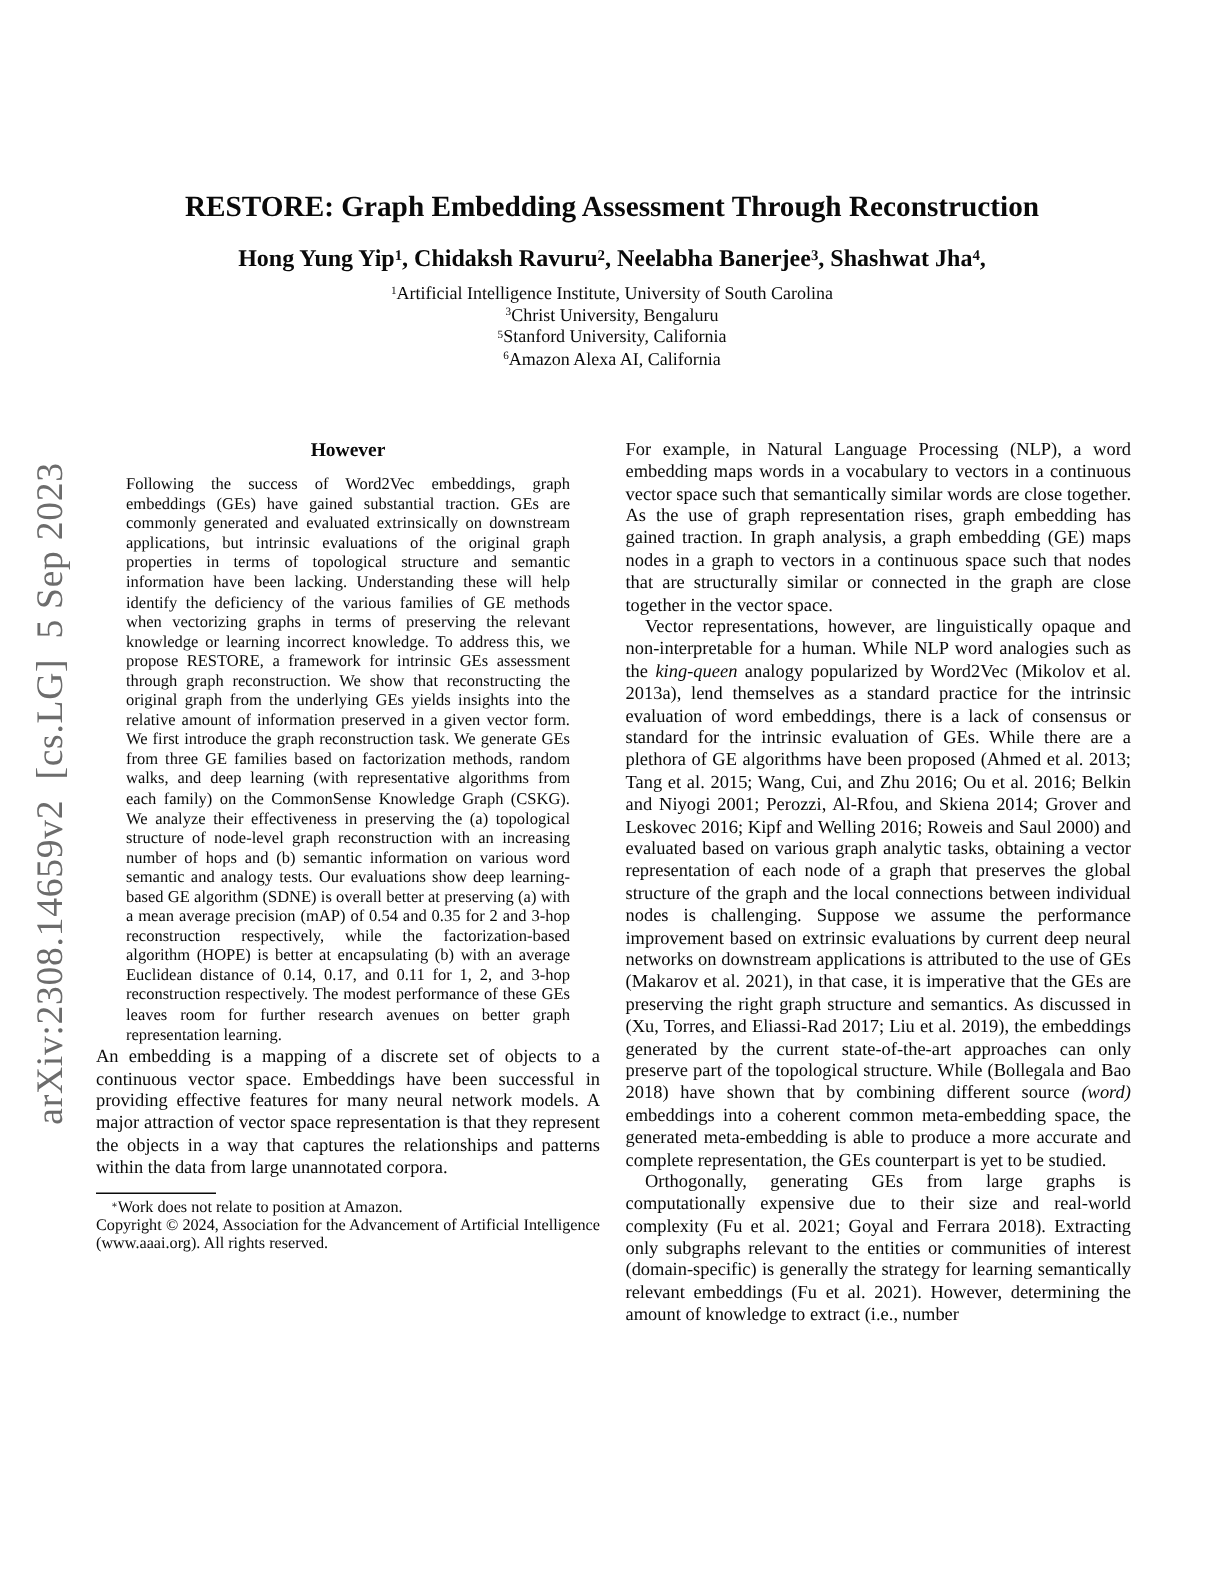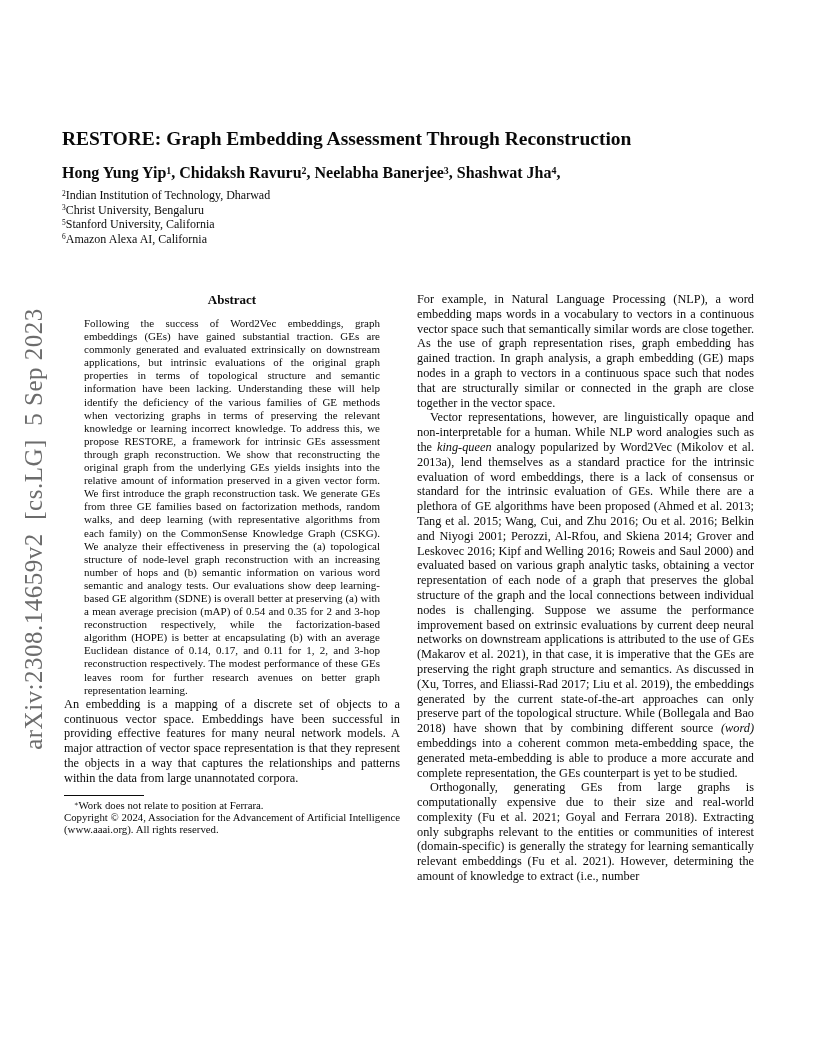--- a/index.html
+++ b/index.html
@@ -17,21 +17,21 @@
   }
   #watermark{
     position:absolute;left:0;top:0;
     transform:translate(-50%,-50%) rotate(-90deg);
     white-space:pre;
     font-size:25px;
     letter-spacing:0.5px;
     color:#6c6c6c;
   }
   
-  #header{position:absolute;left:62px;top:128px;width:692px;}
+  #header{position:absolute;left:62px;top:128px;width:692px;text-align:center;}
   #paper-title{font-size:19.5px;font-weight:bold;margin:0 0 12px 0;}
   .author-line{font-size:16px;font-weight:bold;line-height:21px;}
   #affiliations{margin-top:5px;}
   .affiliation-line{font-size:12px;line-height:14.5px;}
   sup{font-size:62%;line-height:0;vertical-align:baseline;position:relative;top:-0.45em;}
   
   .col{position:absolute;top:292px;text-align:justify;}
   #left-col{left:64px;width:336px;}
   #right-col{left:417px;width:337px;}
   #abstract-heading{text-align:center;font-weight:bold;font-size:13px;margin:0 0 9px 0;}
@@ -55,34 +55,34 @@
   <div id="watermark-anchor">
     <div id="watermark" style="color: rgb(108, 108, 108);">arXiv:2308.14659v2  [cs.LG]  5 Sep 2023</div>
   </div>
 
   <div id="header">
     <h1 id="paper-title">RESTORE: Graph Embedding Assessment Through Reconstruction</h1>
     <div id="author-lines">
         <div class="author-line"><span>Hong Yung Yip</span><sup>1</sup><span>, Chidaksh Ravuru</span><sup>2</sup><span>, Neelabha Banerjee</span><sup>3</sup><span>, Shashwat Jha</span><sup>4</sup><span>,</span></div>
       </div>
     <div id="affiliations">
-        <div class="affiliation-line"><sup>2</sup><span>Indian Institution of Technology, Dharwad</span></div>
+        <div class="affiliation-line"><sup>1</sup><span>Artificial Intelligence Institute, University of South Carolina</span></div>
         <div class="affiliation-line"><sup>3</sup><span>Christ University, Bengaluru</span></div>
         <div class="affiliation-line"><sup>5</sup><span>Stanford University, California</span></div>
         <div class="affiliation-line"><sup>6</sup><span>Amazon Alexa AI, California</span></div>
       </div>
   </div>
 
   <div id="left-col" class="col">
-    <div id="abstract-heading">Abstract</div>
+    <div id="abstract-heading">However</div>
     <p id="abstract-body">Following the success of Word2Vec embeddings, graph embeddings (GEs) have gained substantial traction. GEs are commonly generated and evaluated extrinsically on downstream applications, but intrinsic evaluations of the original graph properties in terms of topological structure and semantic information have been lacking. Understanding these will help identify the deficiency of the various families of GE methods when vectorizing graphs in terms of preserving the relevant knowledge or learning incorrect knowledge. To address this, we propose RESTORE, a framework for intrinsic GEs assessment through graph reconstruction. We show that reconstructing the original graph from the underlying GEs yields insights into the relative amount of information preserved in a given vector form. We first introduce the graph reconstruction task. We generate GEs from three GE families based on factorization methods, random walks, and deep learning (with representative algorithms from each family) on the CommonSense Knowledge Graph (CSKG). We analyze their effectiveness in preserving the (a) topological structure of node-level graph reconstruction with an increasing number of hops and (b) semantic information on various word semantic and analogy tests. Our evaluations show deep learning-based GE algorithm (SDNE) is overall better at preserving (a) with a mean average precision (mAP) of 0.54 and 0.35 for 2 and 3-hop reconstruction respectively, while the factorization-based algorithm (HOPE) is better at encapsulating (b) with an average Euclidean distance of 0.14, 0.17, and 0.11 for 1, 2, and 3-hop reconstruction respectively. The modest performance of these GEs leaves room for further research avenues on better graph representation learning.</p>
     <p class="body-text">An embedding is a mapping of a discrete set of objects to a continuous vector space. Embeddings have been successful in providing effective features for many neural network models. A major attraction of vector space representation is that they represent the objects in a way that captures the relationships and patterns within the data from large unannotated corpora.</p>
     <hr id="footnote-rule">
     <div id="footnote">
-        <p class="footnote-line fn-indent"><sup>∗</sup><span>Work does not relate to position at Ferrara.</span></p>
+        <p class="footnote-line fn-indent"><sup>∗</sup><span>Work does not relate to position at Amazon.</span></p>
         <p class="footnote-line"><span>Copyright © 2024, Association for the Advancement of Artificial Intelligence (www.aaai.org). All rights reserved.</span></p>
       </div>
   </div>
 
   <div id="right-col" class="col">
     <div id="right-paragraphs">
         <p class="body-text"><span>For example, in Natural Language Processing (NLP), a word embedding maps words in a vocabulary to vectors in a continuous vector space such that semantically similar words are close together. As the use of graph representation rises, graph embedding has gained traction. In graph analysis, a graph embedding (GE) maps nodes in a graph to vectors in a continuous space such that nodes that are structurally similar or connected in the graph are close together in the vector space.</span></p>
         <p class="body-text para-indent"><span>Vector representations, however, are linguistically opaque and non-interpretable for a human. While NLP word analogies such as the </span><span class="italic">king-queen</span><span> analogy popularized by Word2Vec (Mikolov et al. 2013a), lend themselves as a standard practice for the intrinsic evaluation of word embeddings, there is a lack of consensus or standard for the intrinsic evaluation of GEs. While there are a plethora of GE algorithms have been proposed (Ahmed et al. 2013; Tang et al. 2015; Wang, Cui, and Zhu 2016; Ou et al. 2016; Belkin and Niyogi 2001; Perozzi, Al-Rfou, and Skiena 2014; Grover and Leskovec 2016; Kipf and Welling 2016; Roweis and Saul 2000) and evaluated based on various graph analytic tasks, obtaining a vector representation of each node of a graph that preserves the global structure of the graph and the local connections between individual nodes is challenging. Suppose we assume the performance improvement based on extrinsic evaluations by current deep neural networks on downstream applications is attributed to the use of GEs (Makarov et al. 2021), in that case, it is imperative that the GEs are preserving the right graph structure and semantics. As discussed in (Xu, Torres, and Eliassi-Rad 2017; Liu et al. 2019), the embeddings generated by the current state-of-the-art approaches can only preserve part of the topological structure. While (Bollegala and Bao 2018) have shown that by combining different source </span><span class="italic">(word)</span><span> embeddings into a coherent common meta-embedding space, the generated meta-embedding is able to produce a more accurate and complete representation, the GEs counterpart is yet to be studied.</span></p>
         <p class="body-text para-indent"><span>Orthogonally, generating GEs from large graphs is computationally expensive due to their size and real-world complexity (Fu et al. 2021; Goyal and Ferrara 2018). Extracting only subgraphs relevant to the entities or communities of interest (domain-specific) is generally the strategy for learning semantically relevant embeddings (Fu et al. 2021). However, determining the amount of knowledge to extract (i.e., number</span></p>
       </div>

